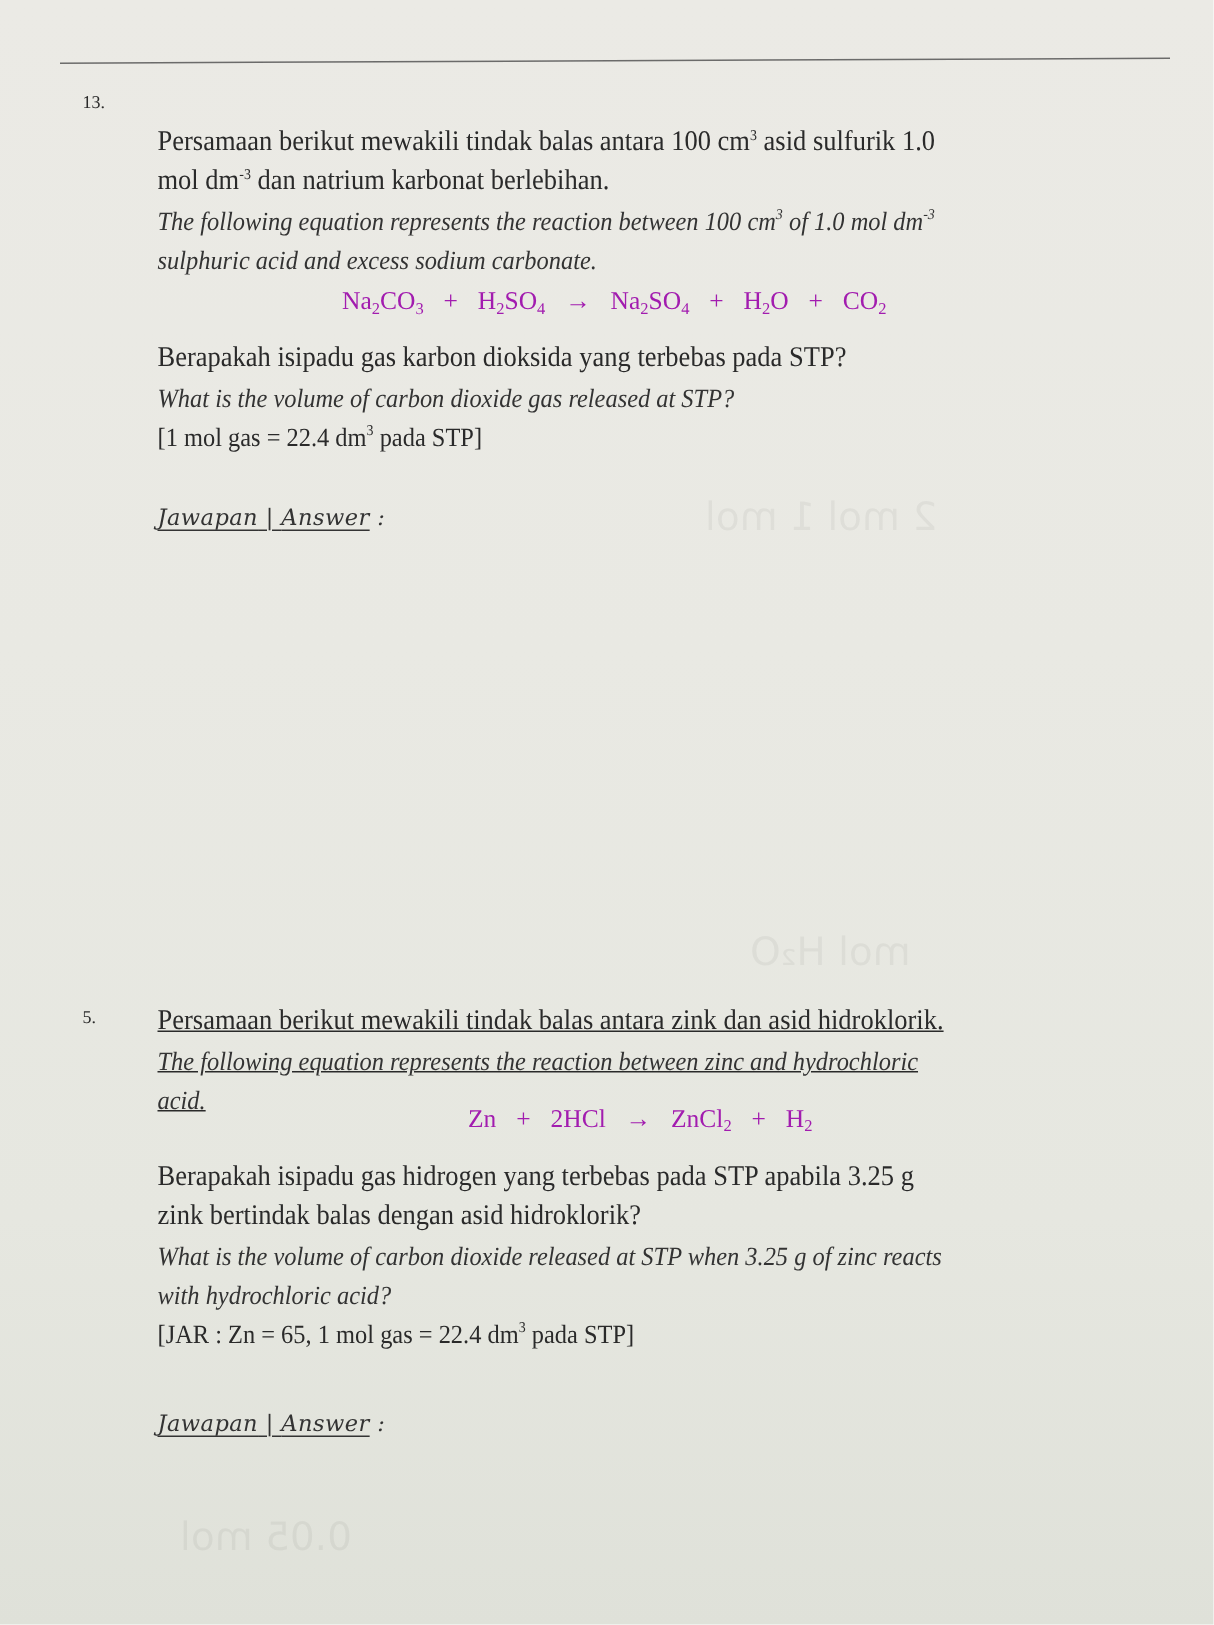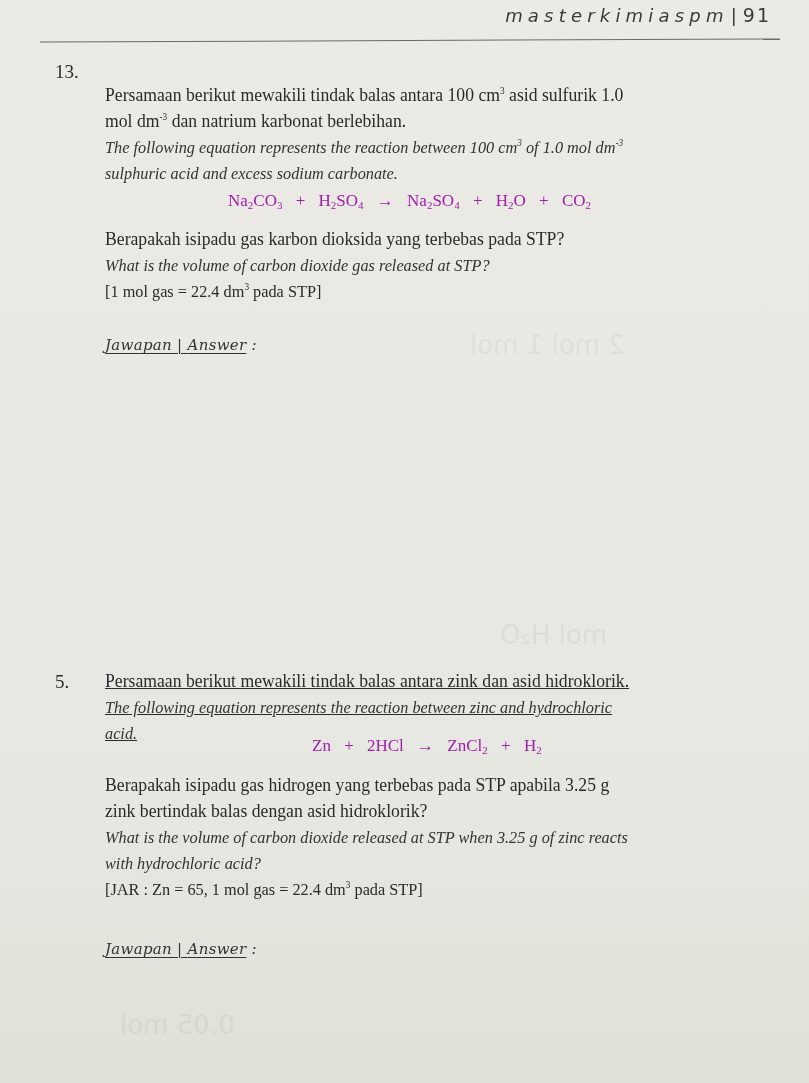--- a/index.html
+++ b/index.html
@@ -54,21 +54,21 @@
       opacity: 0.85;
     }
     .question {
       position: absolute;
       left: 0;
       width: 809px;
     }
     .q-num {
       position: absolute;
       left: 55px;
-      font-size: 19px;
+      font-size: 12px;
     }
     .q-body {
       position: absolute;
       left: 105px;
       width: 680px;
     }
     .line {
       font-size: 19px;
       line-height: 26px;
       white-space: nowrap;
@@ -131,23 +131,20 @@
       opacity: 0.045;
       font-size: 26px;
       white-space: nowrap;
       transform: scaleX(-1);
     }
   </style>
 </head>
 <body>
 
 <div class="page-header">
-  <div class="header-brand">
-    <span>masterkimiaspm</span><span class="sep">|</span><span class="pg">91</span>
-  </div>
   <div class="header-rule"></div>
 </div>
 
 <div class="ghost" style="left:470px;top:330px;">2 mol  1 mol</div>
 <div class="ghost" style="left:500px;top:620px;">mol H₂O</div>
 <div class="ghost" style="left:120px;top:1010px;">0.05 mol</div>
 
 <div class="question" style="top:58px;">
   <div class="q-num" style="top:3px;">13.</div>
   <div class="q-body" style="top:0;margin-top:24px;">

